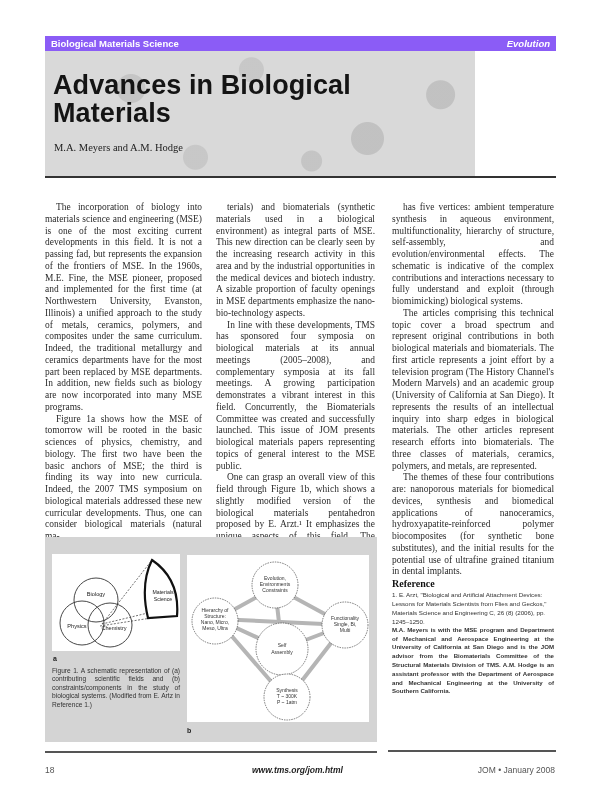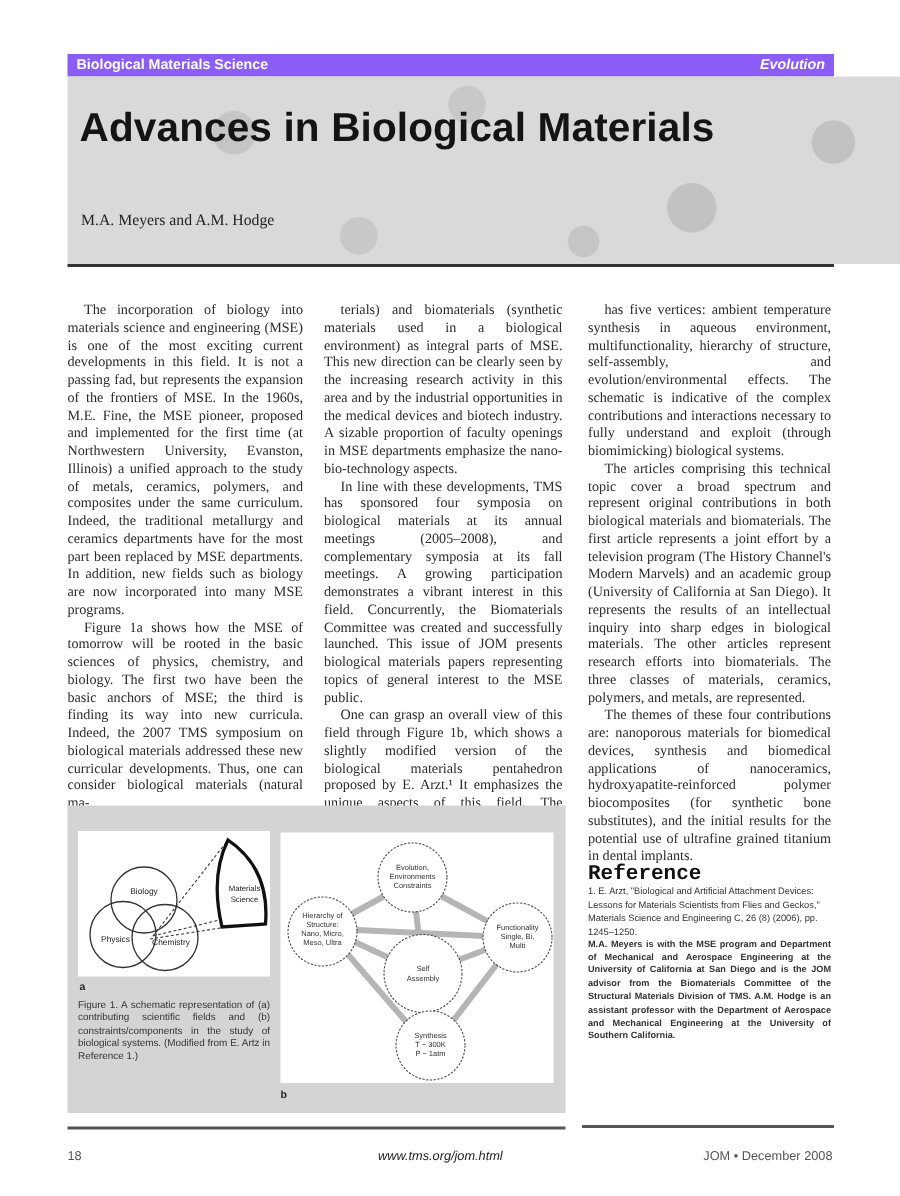--- a/index.html
+++ b/index.html
@@ -1,50 +1,50 @@
 <!DOCTYPE html>
 <html><head>
 <meta charset="utf-8">
 <style>
   html, body { margin:0; padding:0; background:#ffffff; }
   body { width:600px; height:797px; position:relative; overflow:hidden; font-family:"Liberation Serif", serif; color:#222; }
   .topbar { position:absolute; left:45px; top:36px; width:511px; height:15px; background:#8b5cf6; color:#fff; font-family:"Liberation Sans", sans-serif; font-weight:bold; font-size:9.5px; line-height:15px; }
   .topbar .l { position:absolute; left:6px; top:0; }
   .topbar .r { position:absolute; right:6px; top:0; font-style:italic; }
-  .band { position:absolute; left:45px; top:51px; width:555px; height:125px;
+  .band { position:absolute; left:45px; top:51px; width:430px; height:125px;
     background:
       radial-gradient(circle at 20% 30%, rgba(160,160,160,0.35) 0 14px, transparent 15px),
       radial-gradient(circle at 48% 15%, rgba(160,160,160,0.3) 0 12px, transparent 13px),
       radial-gradient(circle at 75% 70%, rgba(150,150,150,0.35) 0 16px, transparent 17px),
       radial-gradient(circle at 92% 35%, rgba(150,150,150,0.35) 0 14px, transparent 15px),
       radial-gradient(circle at 62% 88%, rgba(150,150,150,0.3) 0 10px, transparent 11px),
       radial-gradient(circle at 35% 85%, rgba(160,160,160,0.3) 0 12px, transparent 13px),
       #d9d9d9; }
   .title { position:absolute; left:8px; top:20px; font-family:"Liberation Sans", sans-serif; font-weight:bold; font-size:27px; line-height:28px; color:#141414; letter-spacing:0.1px; }
   .authors { position:absolute; left:9px; top:91px; font-family:"Liberation Serif", serif; font-weight:normal; font-size:10.5px; color:#222; }
   .rule-top { position:absolute; left:45px; top:176px; width:511px; height:2px; background:#333; }
   .col { position:absolute; top:202px; font-size:9.45px; line-height:11.75px; text-align:justify; color:#2a2a2a; }
   .col p { margin:0; text-indent:11px; }
   .c1 { left:45px; width:157px; }
   .c2 { left:216px; width:159px; }
   .c3 { left:392px; width:162px; }
-  .ref-h { font-family:Liberation Mono, monospace; font-weight:bold; font-size:14px; margin-top:17px; margin-bottom:5px; text-indent:0 !important; color:#111; }
+  .ref-h { font-family:Liberation Serif, serif; font-weight:bold; font-size:10px; margin-top:17px; margin-bottom:5px; text-indent:0 !important; color:#111; }
   .ref { font-family:"Liberation Sans", sans-serif; font-size:6.2px; line-height:9px; text-align:left; text-indent:0 !important; color:#333; }
   .bio { font-family:"Liberation Sans", sans-serif; font-weight:bold; font-size:6.1px; line-height:8.8px; margin-top:14px; text-indent:0 !important; color:#333; }
   .rule-bio { position:absolute; left:388px; top:750px; width:168px; height:2px; background:#555; }
   .figbox { position:absolute; left:45px; top:537px; width:332px; height:205px; background:#d4d4d4; }
   .figa { position:absolute; left:7px; top:17px; width:128px; height:97px; background:#fff; }
   .figb { position:absolute; left:142px; top:18px; width:182px; height:167px; background:#fff; }
   .lab-a { position:absolute; left:8px; top:118px; font-family:"Liberation Sans", sans-serif; font-weight:bold; font-size:7px; color:#222; }
   .lab-b { position:absolute; left:142px; top:190px; font-family:"Liberation Sans", sans-serif; font-weight:bold; font-size:7px; color:#222; }
   .caption { position:absolute; left:7px; top:130px; width:128px; font-family:"Liberation Sans", sans-serif; font-size:6.6px; line-height:8.4px; text-align:justify; color:#333; }
   .rule-fig { position:absolute; left:45px; top:751px; width:332px; height:2px; background:#555; }
   .footer { position:absolute; top:765px; font-family:"Liberation Sans", sans-serif; font-size:8.5px; color:#555;text-align:right; }
   .f-page { left:45px; }
-  .f-url { left:252px; font-weight:normal; font-style:italic; color:#222; }
+  .f-url { left:252px; font-weight:bold; font-style:italic; color:#222; }
   .f-journal { right:45px; }
   svg text { font-family:"Liberation Sans", sans-serif; }
 </style>
 </head>
 <body>
 
 <div class="topbar">
   <span class="l">Biological Materials Science</span>
   <span class="r">Evolution</span>
 </div>
@@ -140,13 +140,13 @@
         <text x="100" y="149">P ~ 1atm</text>
       </g>
     </svg>
   </div>
   <div class="lab-b">b</div>
 </div>
 <div class="rule-fig"></div>
 
 <div class="footer f-page">18</div>
 <div class="footer f-url">www.tms.org/jom.html</div>
-<div class="footer f-journal">JOM • December 2008</div>
+<div class="footer f-journal">JOM • January 2008</div>
 
 </body></html>

